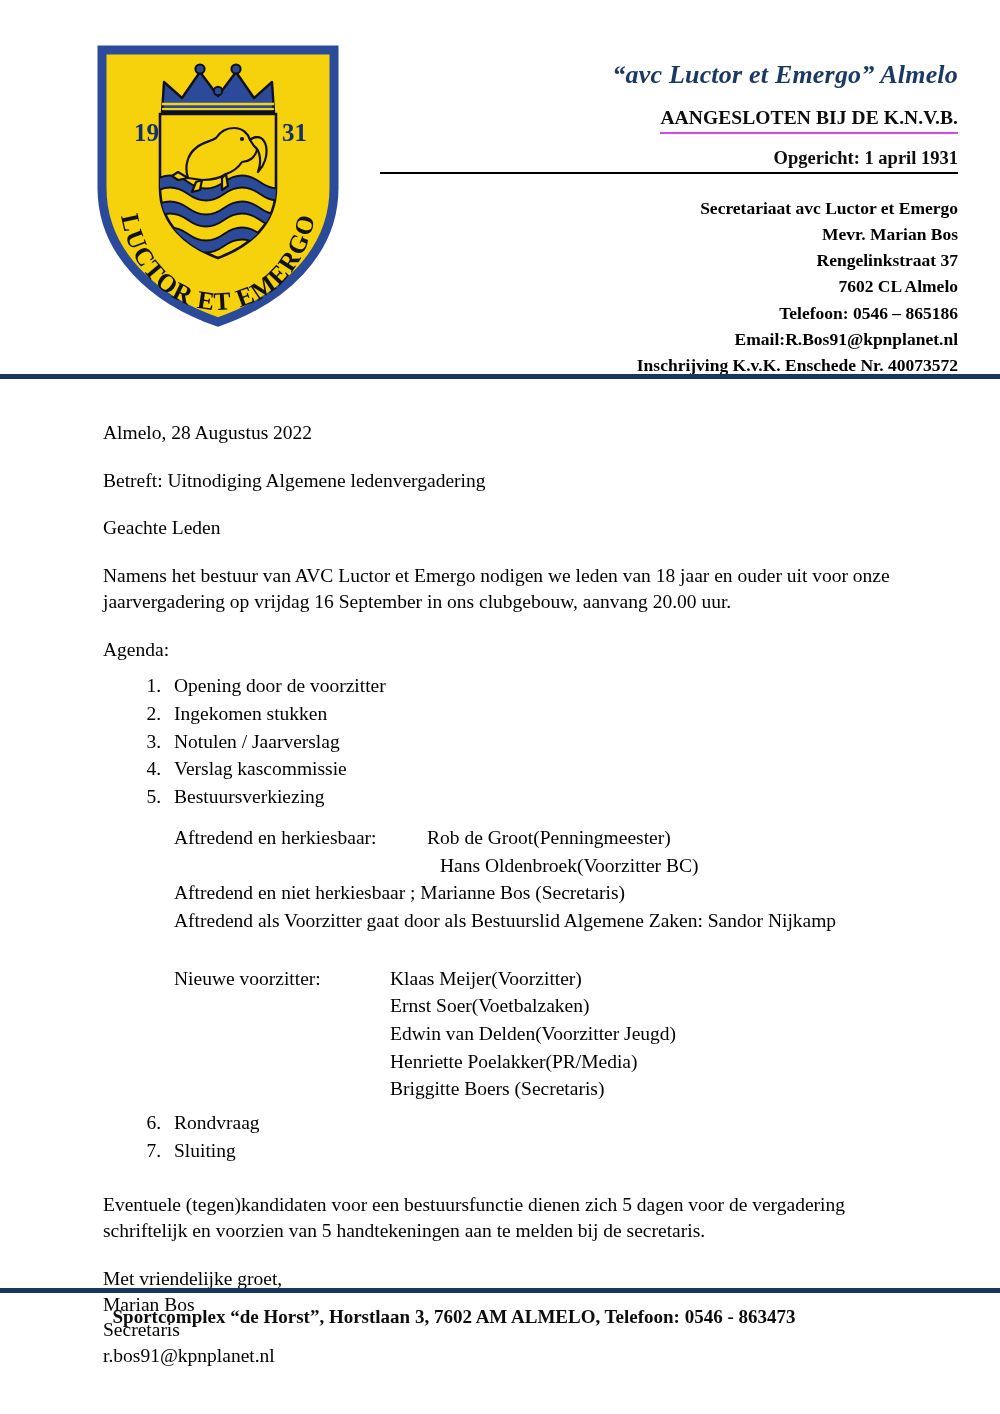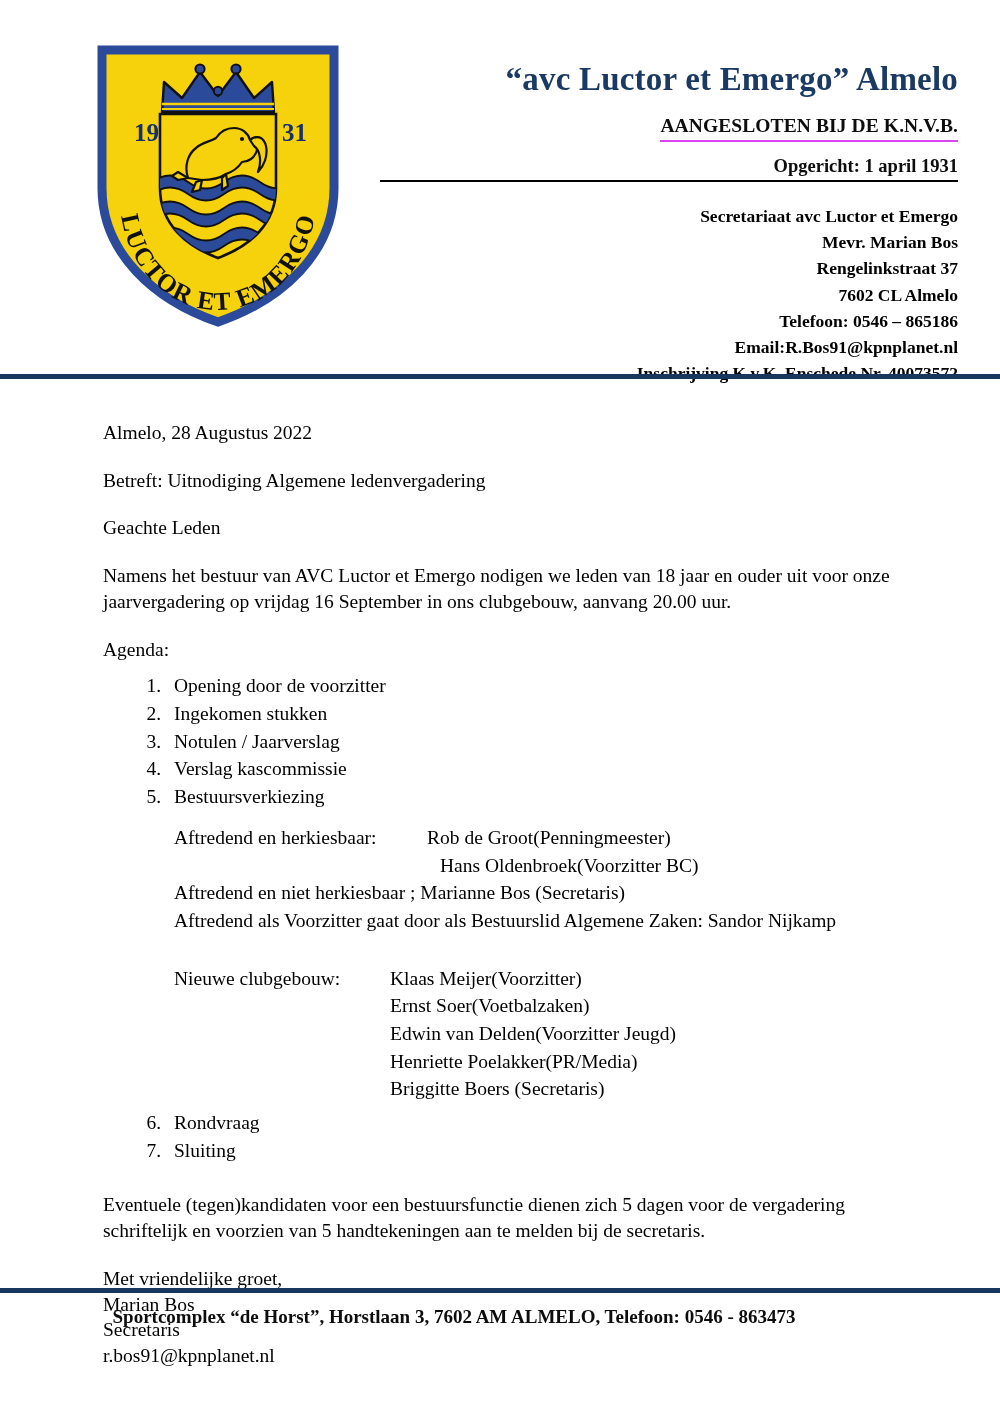--- a/index.html
+++ b/index.html
@@ -35,22 +35,23 @@
 
   #header-text {
     position: absolute;
     left: 380px;
     top: 60px;
     width: 578px;
     text-align: right;
   }
 
   #club-title {
-    font-size: 33px;
-    font-weight: bold;
+    font-size: 26px;
+    font-weight: bold;
+    font-style: italic;
     color: #1b3a63;
     letter-spacing: 0.2px;
     line-height: 1.18;
     white-space: nowrap;
   }
 
   #knvb-line {
     margin-top: 16px;
     font-size: 19.5px;
     font-weight: bold;
@@ -281,21 +282,21 @@
           <span class="sub-label">Aftredend en herkiesbaar:</span><span>Rob de Groot(Penningmeester)</span>
         </span>
         <span class="subrow">
           <span class="sub-value-indent"></span><span>Hans Oldenbroek(Voorzitter BC)</span>
         </span>
         <span class="subrow">Aftredend en niet herkiesbaar ; Marianne Bos (Secretaris)</span>
         <span class="subrow">Aftredend als Voorzitter gaat door als Bestuurslid Algemene Zaken: Sandor Nijkamp</span>
 
         <div id="candidates-block">
           <span class="subrow">
-            <span class="cand-label">Nieuwe clubgebouw:</span><span>Klaas Meijer(Voorzitter)</span>
+            <span class="cand-label">Nieuwe voorzitter:</span><span>Klaas Meijer(Voorzitter)</span>
           </span>
           <span class="subrow">
             <span class="cand-spacer"></span><span>Ernst Soer(Voetbalzaken)</span>
           </span>
           <span class="subrow">
             <span class="cand-spacer"></span><span>Edwin van Delden(Voorzitter Jeugd)</span>
           </span>
           <span class="subrow">
             <span class="cand-spacer"></span><span>Henriette Poelakker(PR/Media)</span>
           </span>

